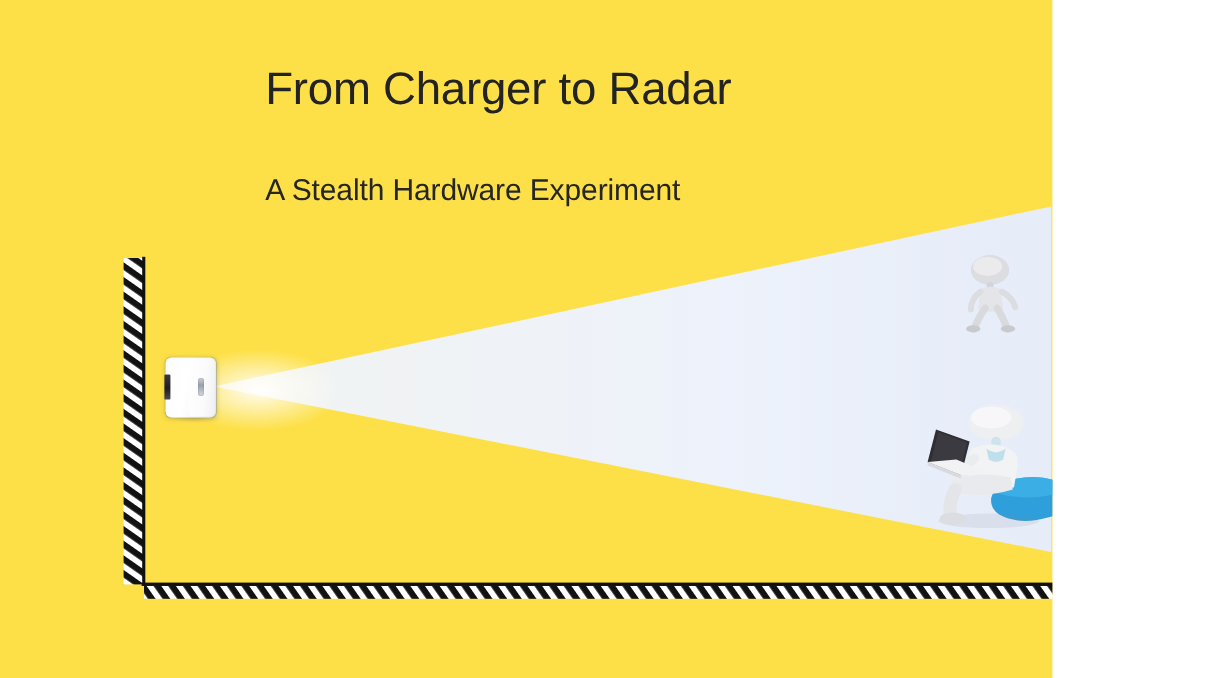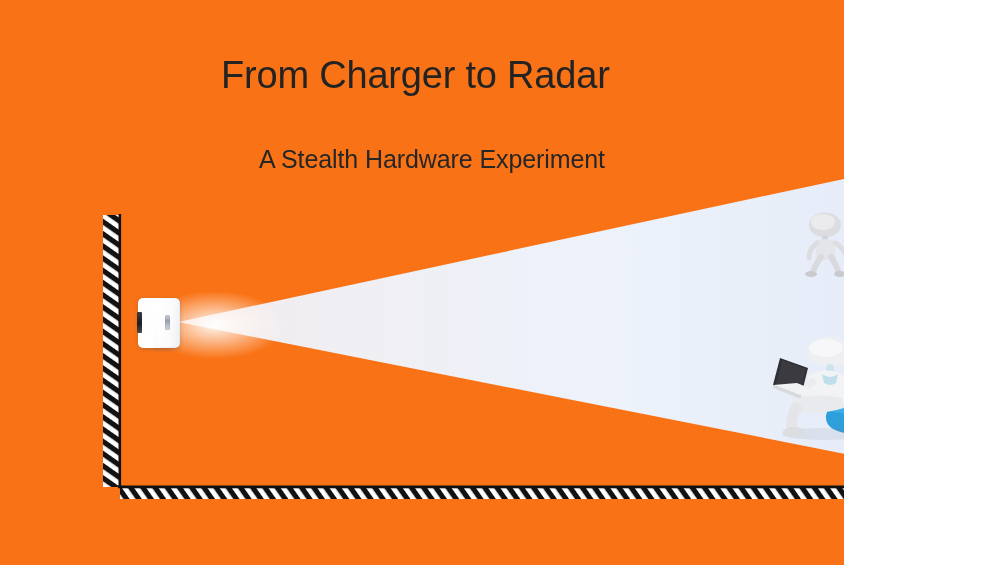--- a/index.html
+++ b/index.html
@@ -8,22 +8,23 @@
     background: #ffffff;
   }
   body {
     font-family: "Liberation Sans", sans-serif;
     -webkit-font-smoothing: antialiased;
   }
   #slide {
     position: relative;
     width: 844px;
     height: 565px;
-    background: #f97316;
+    background: #fde047;
     overflow: hidden;
+    padding-left: 33px;
   }
 
   
   #title {
     position: absolute;
     left: 221px;
     top: 54px;
     font-size: 38px;
     font-weight: 400;
     letter-spacing: -0.2px;
@@ -34,21 +35,20 @@
   #subtitle {
     position: absolute;
     left: 221px;
     top: 145px;
     font-size: 25px;
     font-weight: 400;
     letter-spacing: -0.1px;
     color: #262626;
     white-space: nowrap;
     line-height: 1.15;
-    margin-left: 38px;
   }
 
   
   #scene {
     position: absolute;
     left: 0;
     top: 0;
     width: 1005px;
     height: 565px;
   }

